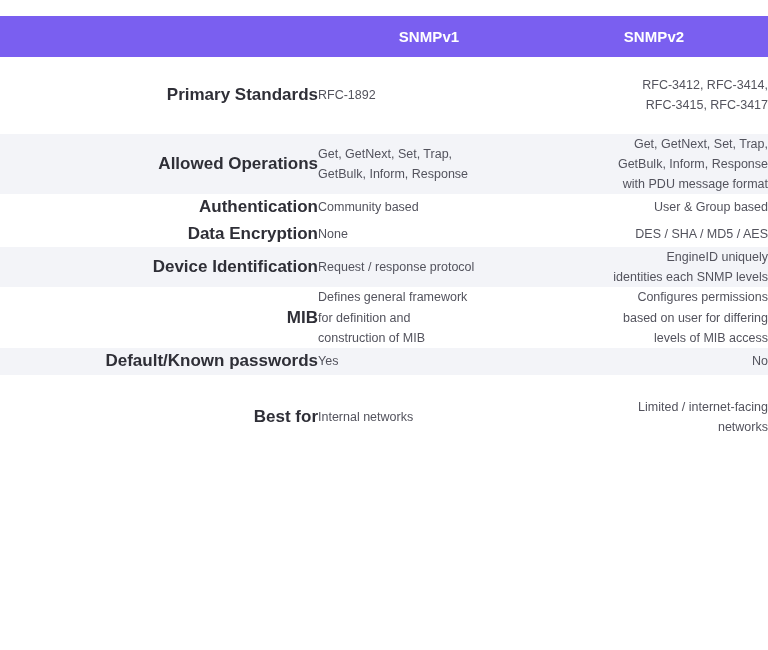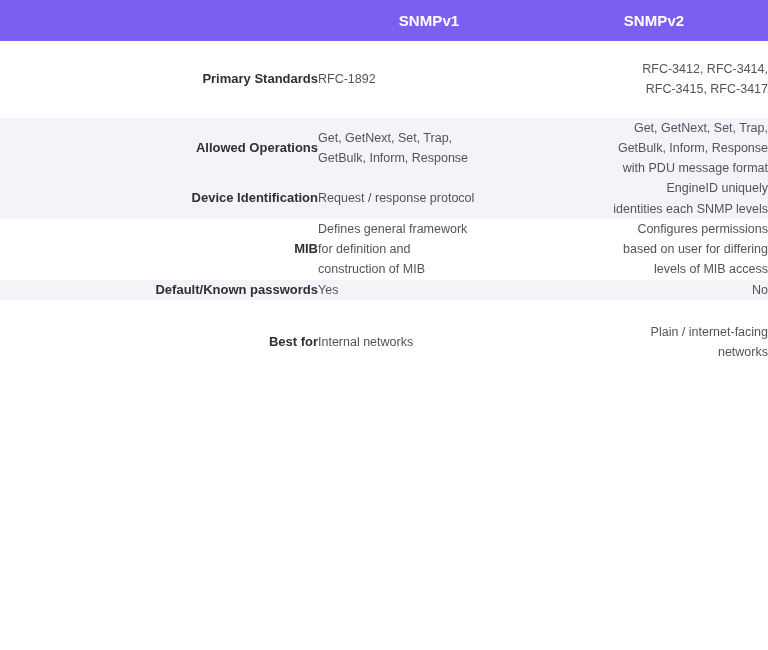--- a/index.html
+++ b/index.html
@@ -13,20 +13,21 @@
     height: 650px;
     overflow: hidden;
     font-family: "Liberation Sans", sans-serif;
     -webkit-font-smoothing: antialiased;
   }
 
   .comparison-table {
     width: 768px;
     border-collapse: collapse;
     table-layout: fixed;
+    margin-top: 16px;
   }
 
   
   .thead-row {
     background: #7a5ff0;
     height: 41px;
   }
   .th-feature {
     width: 318px;
     padding: 0;
@@ -49,21 +50,21 @@
 
   .comparison-table td {
     vertical-align: middle;
     padding: 0;
   }
 
   .cell-feature {
     text-align: right;
     padding: 14px 46px 14px 12px;
     color: #2f2f37;
-    font-size: 13px;
+    font-size: 17px;
     font-weight: bold;
     line-height: 1.55;
     white-space: nowrap;
   }
 
   .cell-value {
     text-align: left;
     padding: 14px 16px 14px 0;
     color: #53535d;
     font-size: 12.5px;
@@ -101,20 +102,30 @@
 RFC-3415, RFC-3417</td>
       </tr>
       <tr class="row-gray">
         <td class="cell-feature vline">Allowed Operations</td>
         <td class="cell-value cell-v1 vline">Get, GetNext, Set, Trap,
 GetBulk, Inform, Response</td>
         <td class="cell-value cell-v2 vline">Get, GetNext, Set, Trap,
 GetBulk, Inform, Response
 with PDU message format</td>
       </tr>
+      <tr class="row-white">
+        <td class="cell-feature vline">Authentication</td>
+        <td class="cell-value cell-v1 vline">Community based</td>
+        <td class="cell-value cell-v2 vline">User &amp; Group based</td>
+      </tr>
+      <tr class="row-white">
+        <td class="cell-feature vline">Data Encryption</td>
+        <td class="cell-value cell-v1 vline">None</td>
+        <td class="cell-value cell-v2 vline">DES / SHA / MD5 / AES</td>
+      </tr>
       <tr class="row-gray">
         <td class="cell-feature vline">Device Identification</td>
         <td class="cell-value cell-v1 vline">Request / response protocol</td>
         <td class="cell-value cell-v2 vline">EngineID uniquely
 identities each SNMP levels</td>
       </tr>
       <tr class="row-white">
         <td class="cell-feature vline">MIB</td>
         <td class="cell-value cell-v1 vline">Defines general framework
 for definition and
@@ -124,17 +135,17 @@
 levels of MIB access</td>
       </tr>
       <tr class="row-gray">
         <td class="cell-feature vline">Default/Known passwords</td>
         <td class="cell-value cell-v1 vline">Yes</td>
         <td class="cell-value cell-v2 vline">No</td>
       </tr>
       <tr class="row-white row-last">
         <td class="cell-feature vline">Best for</td>
         <td class="cell-value cell-v1 vline">Internal networks</td>
-        <td class="cell-value cell-v2 vline">Plain / internet-facing
+        <td class="cell-value cell-v2 vline">Limited / internet-facing
 networks</td>
       </tr>
     </tbody>
 </table>
 
 </body></html>

